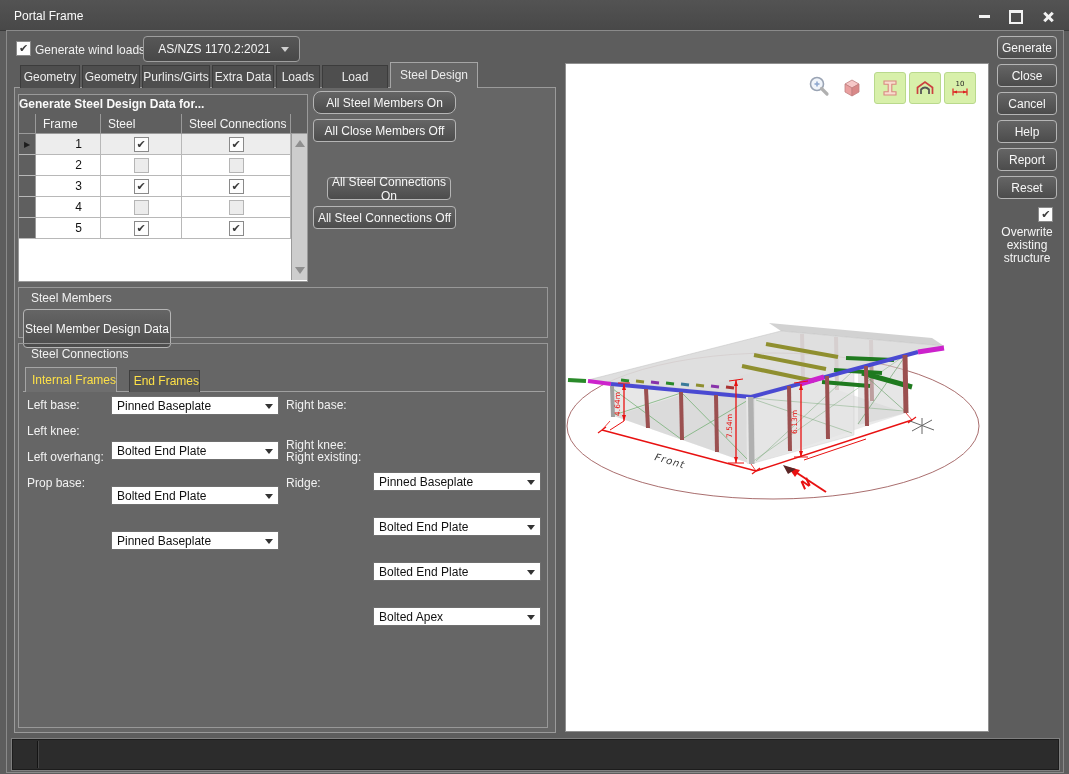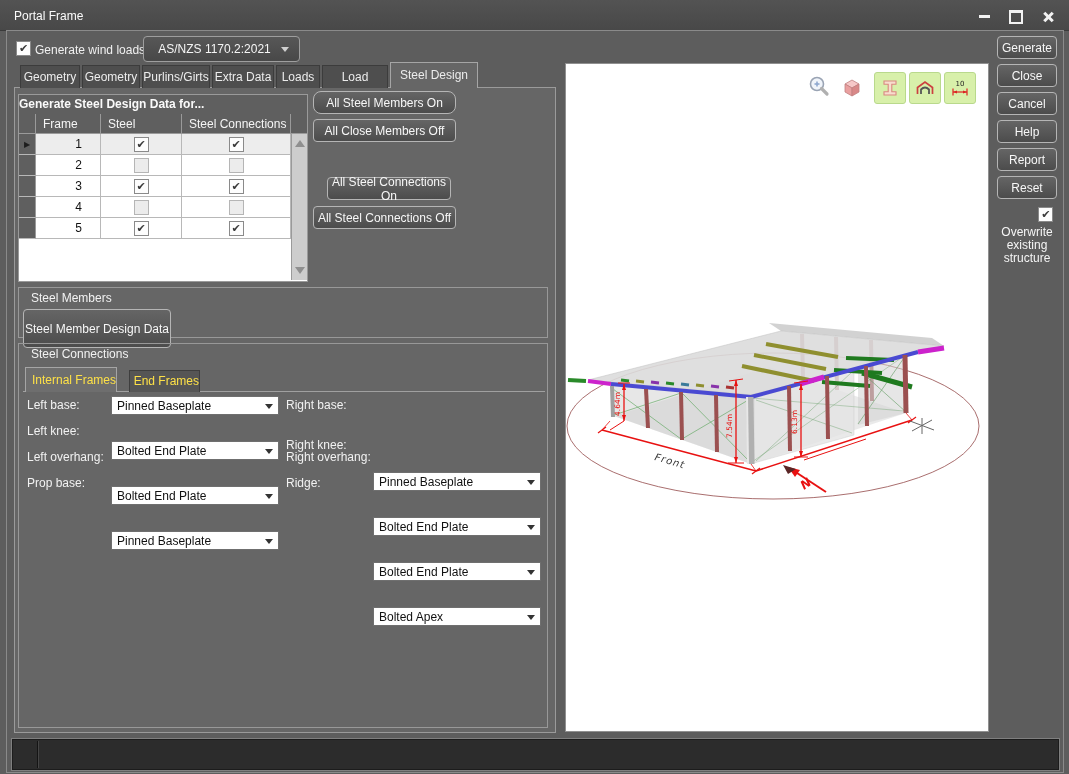--- a/index.html
+++ b/index.html
@@ -227,21 +227,21 @@
   <div class="abs flabel" style="left:267px;top:52px;">Right base:</div>
   <div class="abs wcombo" style="left:354px;top:52px;width:168px;">
       <span>Pinned Baseplate</span>
       <span class="chev"></span>
     </div>
   <div class="abs flabel" style="left:267px;top:92px;">Right knee:</div>
   <div class="abs wcombo" style="left:354px;top:78px;width:168px;">
       <span>Bolted End Plate</span>
       <span class="chev"></span>
     </div>
-  <div class="abs flabel" style="left:267px;top:104px;">Right overhang:</div>
+  <div class="abs flabel" style="left:267px;top:104px;">Right existing:</div>
   <div class="abs wcombo" style="left:354px;top:104px;width:168px;">
       <span>Bolted End Plate</span>
       <span class="chev"></span>
     </div>
   <div class="abs flabel" style="left:267px;top:130px;">Ridge:</div>
   <div class="abs wcombo" style="left:354px;top:130px;width:168px;">
       <span>Bolted Apex</span>
       <span class="chev"></span>
     </div>
 </div>

